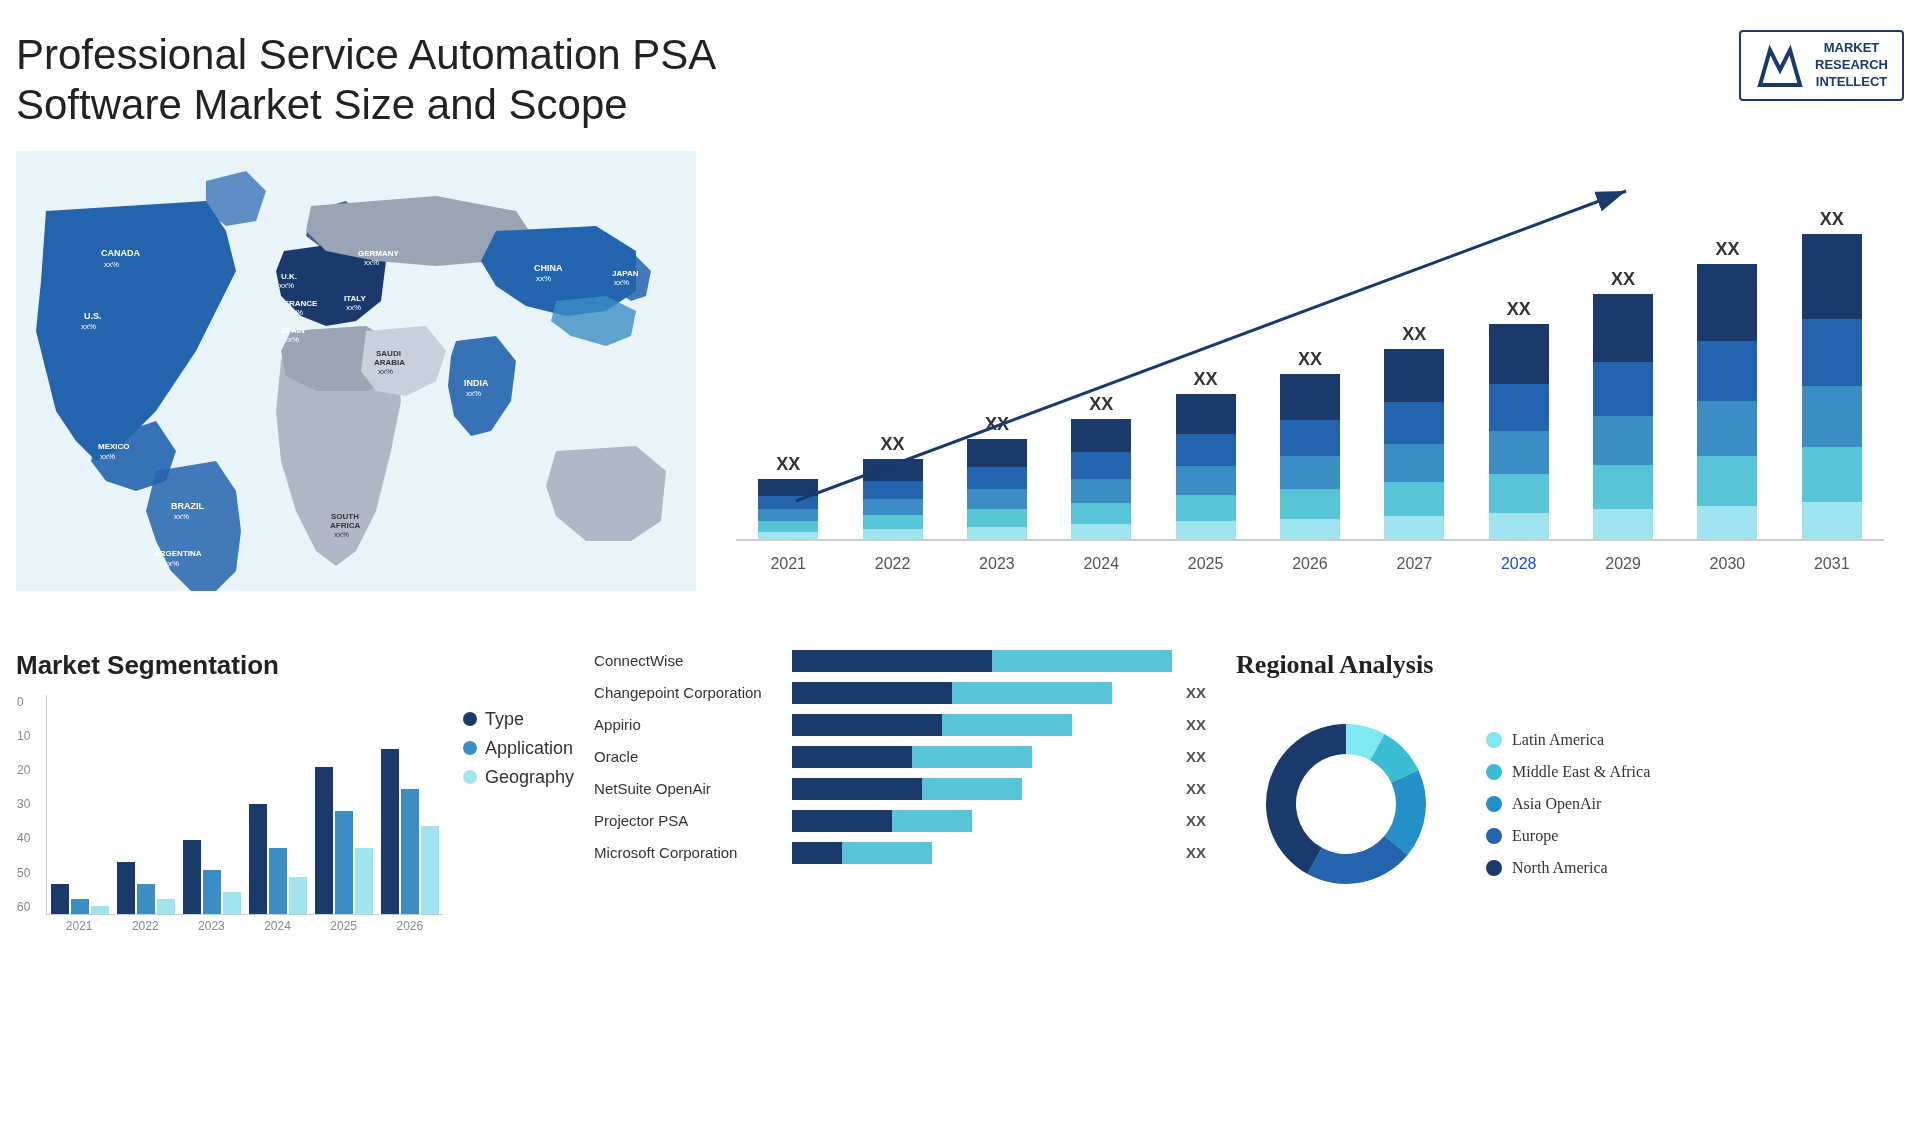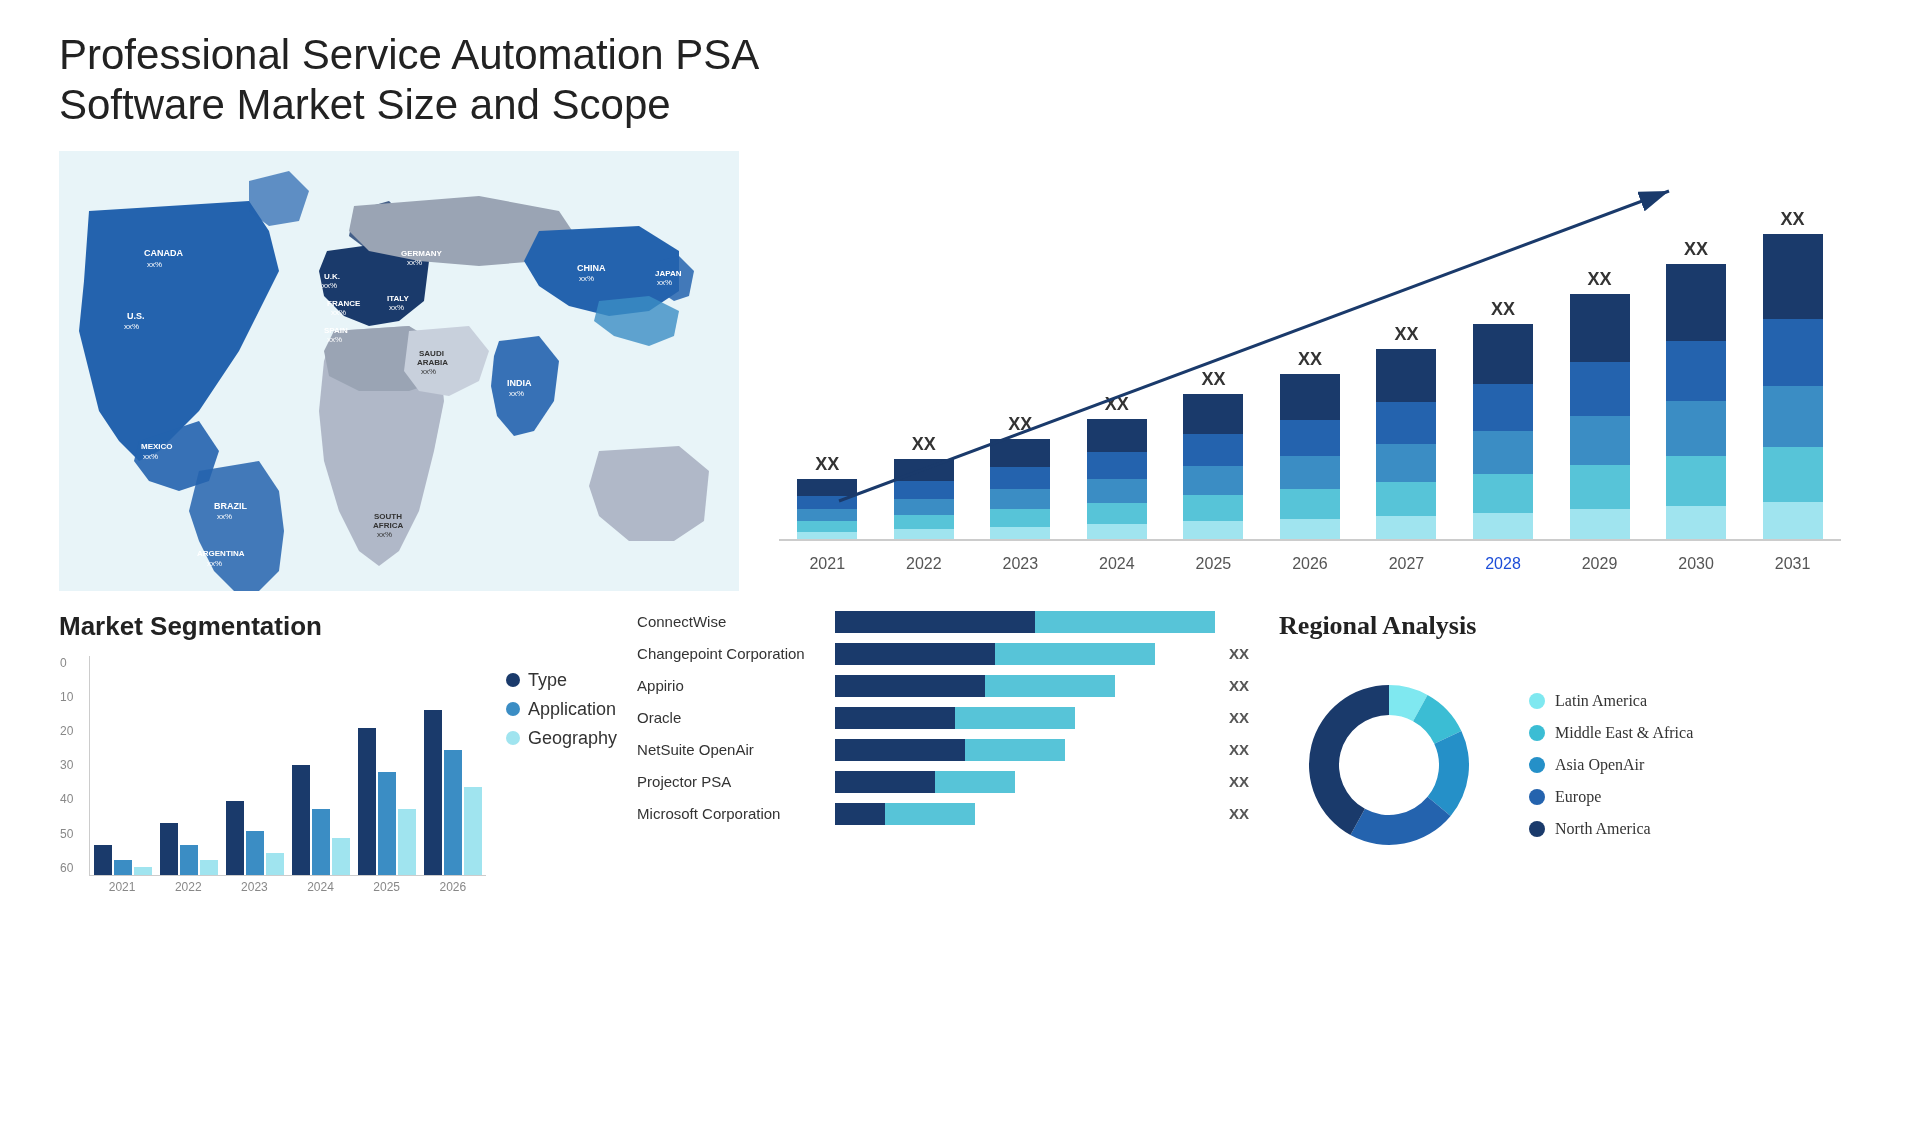--- a/index.html
+++ b/index.html
@@ -7,21 +7,21 @@
       font-family: Arial, sans-serif;
       background: #fff;
       width: 1920px;
       height: 1146px;
       overflow: hidden;
       position: relative;
     }
     .page-container {
       width: 1920px;
       height: 1146px;
-      padding: 30px 59px;
+      padding: 30px 16px;
       display: flex;
       flex-direction: column;
     }
     
     .header {
       display: flex;
       justify-content: space-between;
       align-items: flex-start;
       margin-bottom: 20px;
     }
@@ -109,20 +109,21 @@
     .bar-year {
       font-size: 16px;
       color: #555;
       margin-top: 6px;
     }
     
     .bottom-section {
       display: flex;
       gap: 20px;
       flex: 1;
+      margin-top: 39px;
     }
     
     .segmentation-container {
       flex: 0 0 430px;
     }
     .section-title {
       font-size: 26px;
       font-weight: 700;
       color: #222;
       margin-bottom: 14px;
@@ -260,20 +261,31 @@
       margin-top: 8px;
     }
   </style>
 </head>
 <body>
 
 <div class="page-container">
 
   <div class="header">
     <h1 class="page-title">Professional Service Automation PSA Software Market Size and Scope</h1>
+    <div class="logo-area">
+
+      <svg class="logo-icon" viewBox="0 0 50 50">
+        <polygon points="5,45 15,10 25,30 35,10 45,45" fill="none" stroke="#1a3a6b" stroke-width="4"></polygon>
+      </svg>
+      <div class="logo-text">
+        <div>MARKET</div>
+        <div>RESEARCH</div>
+        <div>INTELLECT</div>
+      </div>
+    </div>
   </div>
 
   <div class="top-section">
 
     <div class="map-container">
       <svg class="map-svg" viewBox="0 0 680 440" xmlns="http://www.w3.org/2000/svg">
 
         <rect width="680" height="440" fill="#e8f4f8"></rect>
 
         <path d="M30,60 L190,50 L210,80 L220,120 L200,160 L180,200 L160,230 L140,260 L120,280 L100,300 L80,310 L60,290 L40,260 L30,220 L20,180 L25,130 Z" fill="#2463ae"></path>

